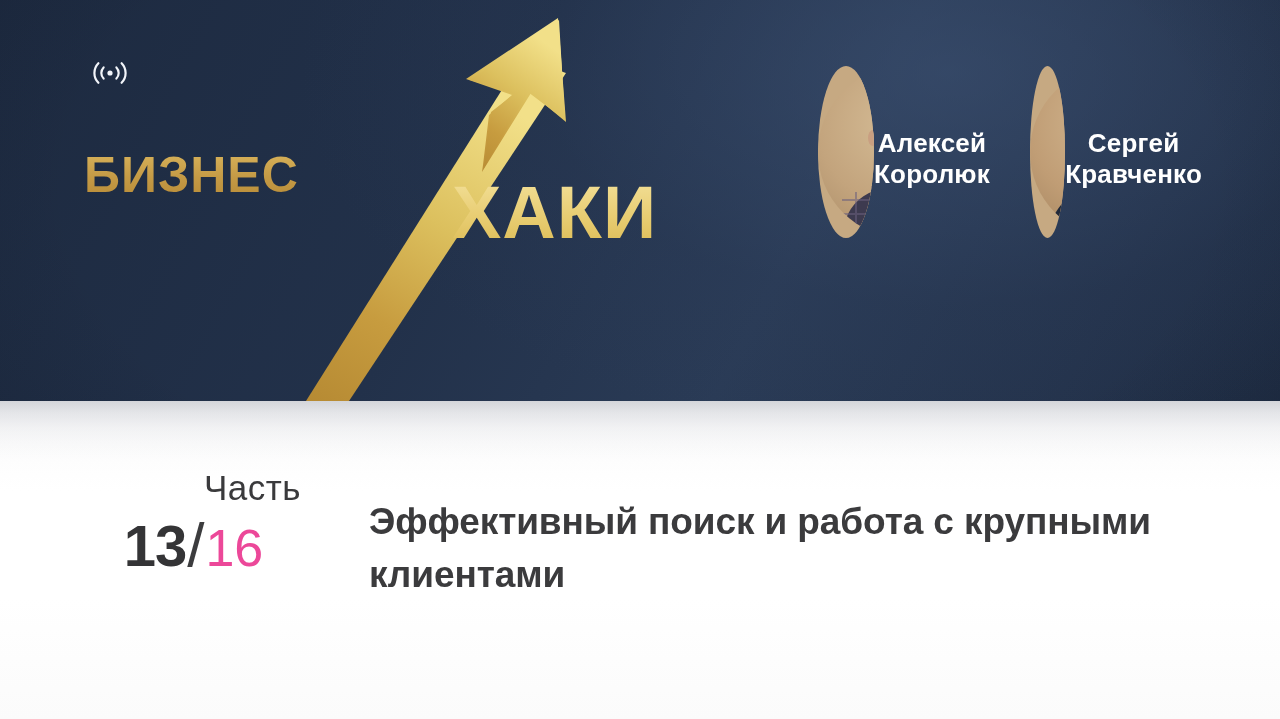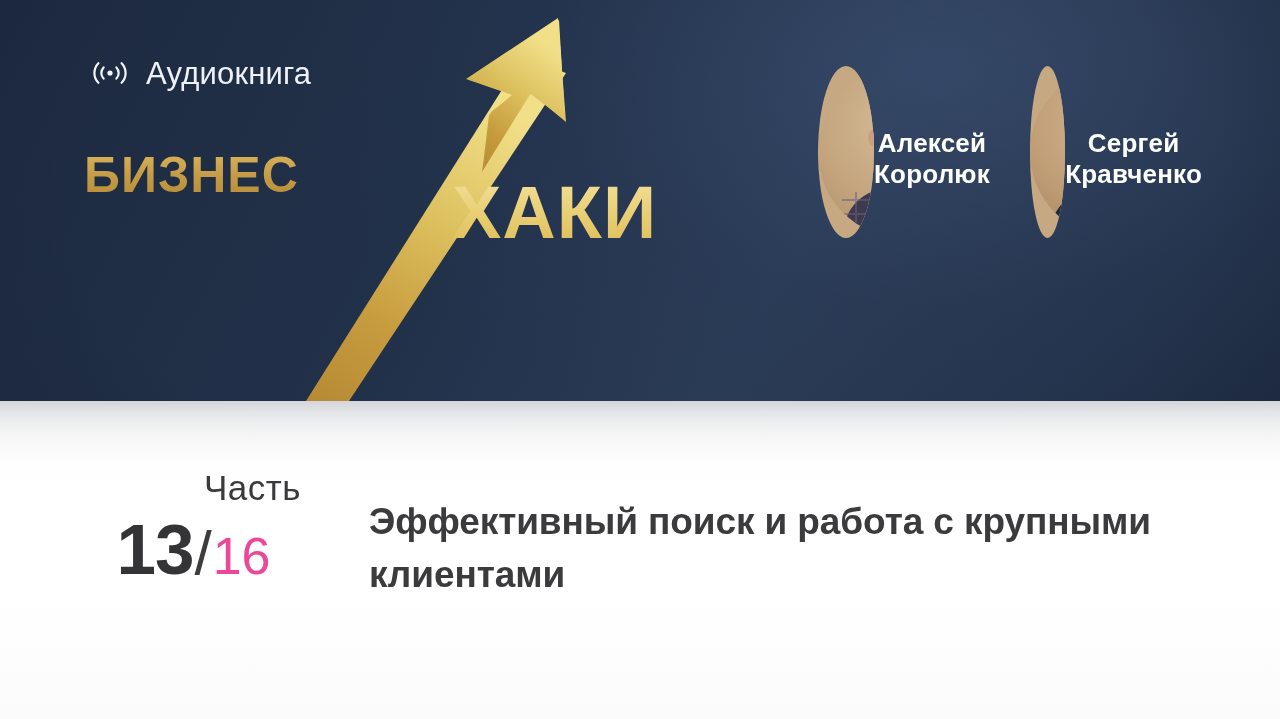--- a/index.html
+++ b/index.html
@@ -191,21 +191,21 @@
     letter-spacing: 0.5px;
   }
   .part-nums {
     margin-top: 9px;
     display: flex;
     align-items: baseline;
     justify-content: center;
     color: #343436;
   }
   .part-current {
-    font-size: 71px;
+    font-size: 58px;
     line-height: 1;
     font-weight: 700;
     letter-spacing: -1px;
   }
   .part-sep {
     font-size: 62px;
     line-height: 1;
     font-weight: 300;
     color: #3c3c3e;
     margin: 0 1px;
@@ -260,21 +260,20 @@
     <div class="audio-row">
       <span class="broadcast-icon">
         <svg viewBox="0 0 44 32" xmlns="http://www.w3.org/2000/svg" fill="none" stroke="#f2f5fa" stroke-width="2.2" stroke-linecap="round">
           <circle cx="22" cy="16" r="2.6" fill="#f2f5fa" stroke="none"></circle>
           <path d="M15.6 10.4a8 8 0 0 0 0 11.2"></path>
           <path d="M28.4 10.4a8 8 0 0 1 0 11.2"></path>
           <path d="M10.4 6.2a14 14 0 0 0 0 19.6"></path>
           <path d="M33.6 6.2a14 14 0 0 1 0 19.6"></path>
         </svg>
       </span>
-      <span class="audio-label">Аудиокнига</span>
     </div>
 
     <div class="wordmark-biz">БИЗНЕС</div>
     <div class="wordmark-haki">ХАКИ</div>
 
 
     <div class="speakers">
 
       <div class="speaker">
         <div class="portrait">

